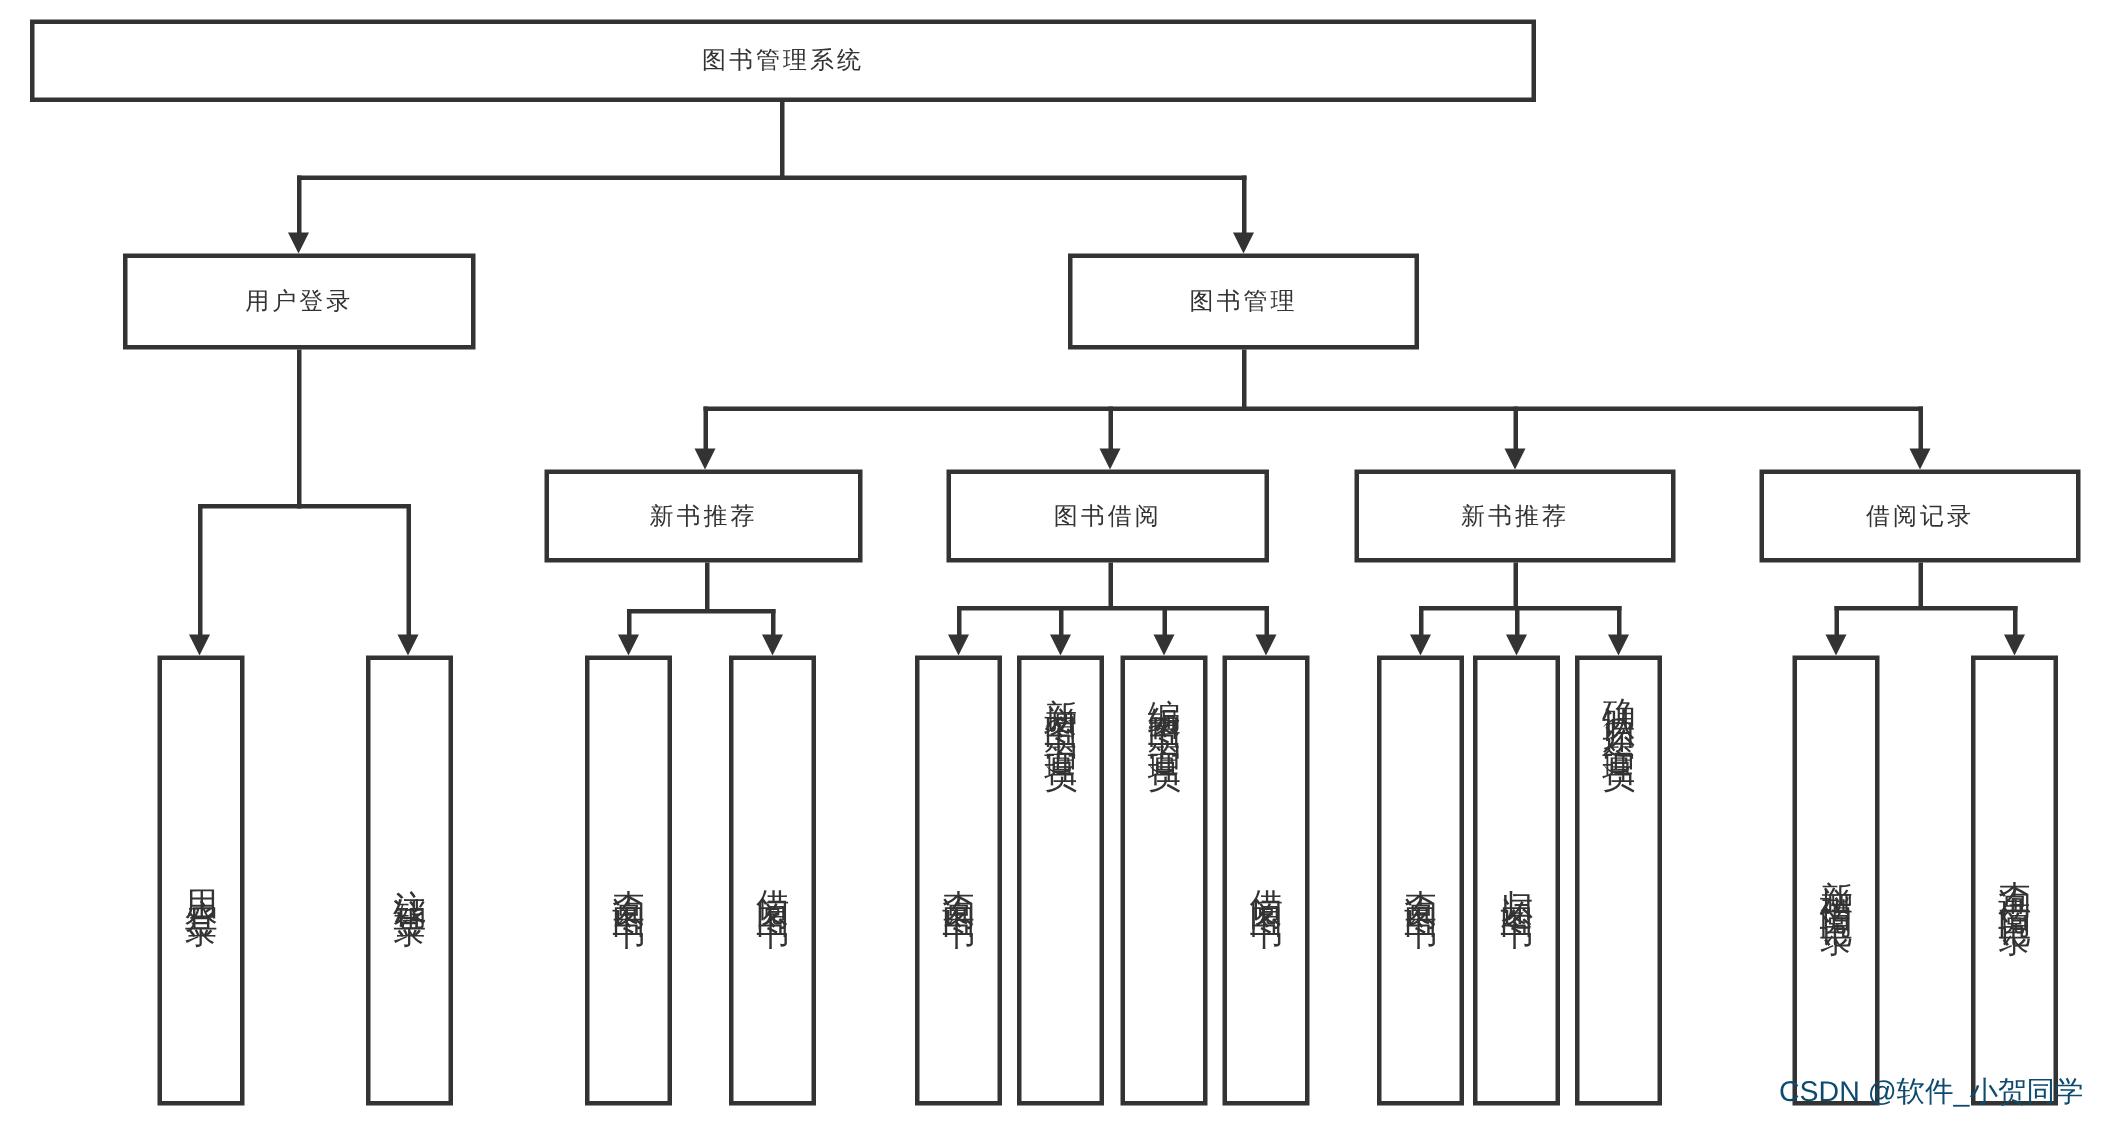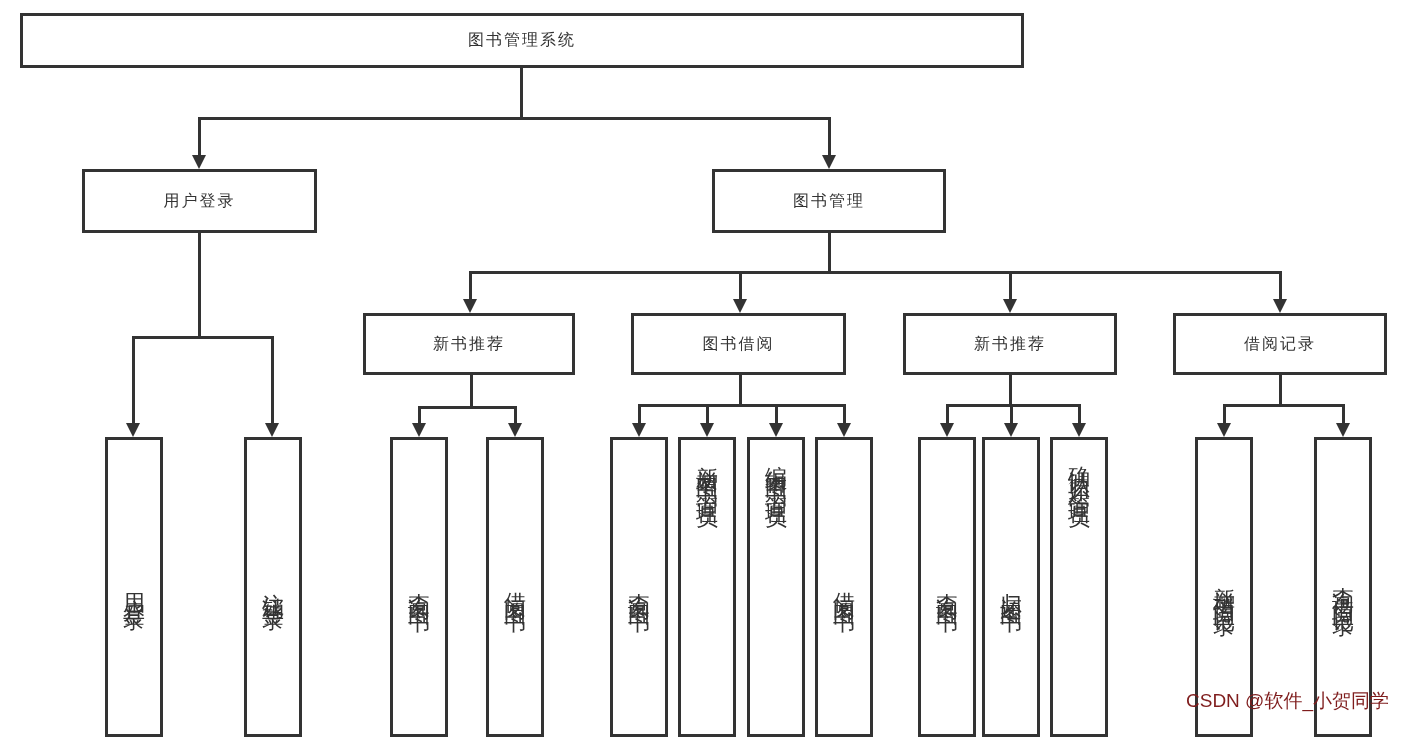--- a/index.html
+++ b/index.html
@@ -27,22 +27,22 @@
   
   .vl{position:absolute;width:3px;background:#333333;}
   .hl{position:absolute;height:3px;background:#333333;}
   
   .ar{
     position:absolute;width:0;height:0;
     border-left:7px solid transparent;border-right:7px solid transparent;
     border-top:14px solid #333333;
   }
   .watermark{
-    position:absolute;left:1186px;top:688px;
-    font-size:19px;color:#7f1d1d;letter-spacing:0px;white-space:nowrap;z-index:5;
+    position:absolute;left:1186px;top:715px;
+    font-size:19px;color:#0c4a6e;letter-spacing:0px;white-space:nowrap;z-index:5;
   }
 </style>
 </head>
 <body>
 
 <div class="canvas">
 
   <div class="bx" style="left:20px;top:13px;width:1004px;height:55px;">
     <span class="h-label">图书管理系统</span>
   </div>

